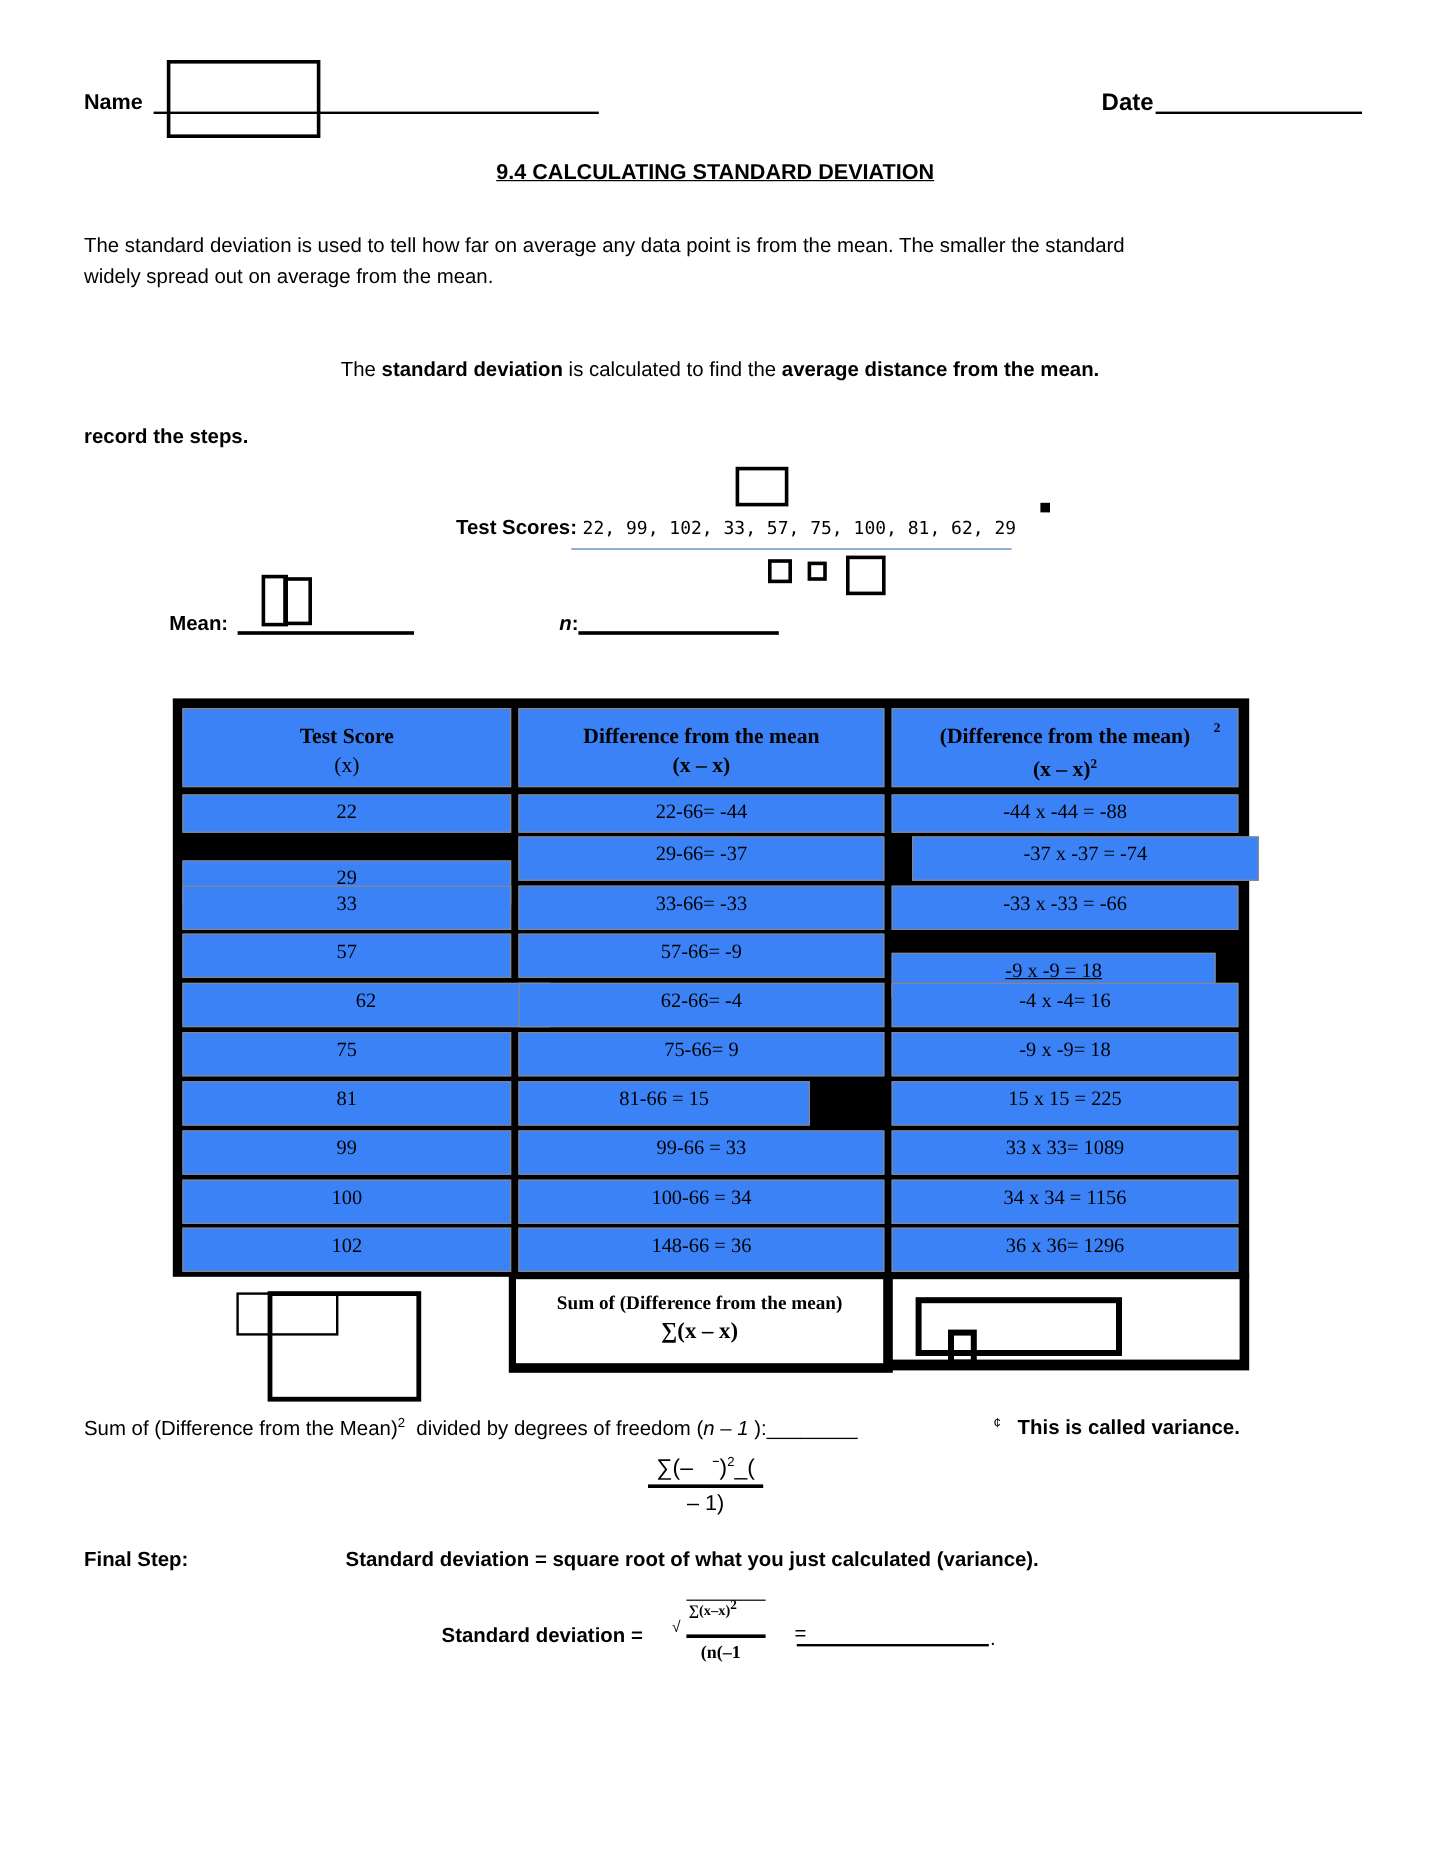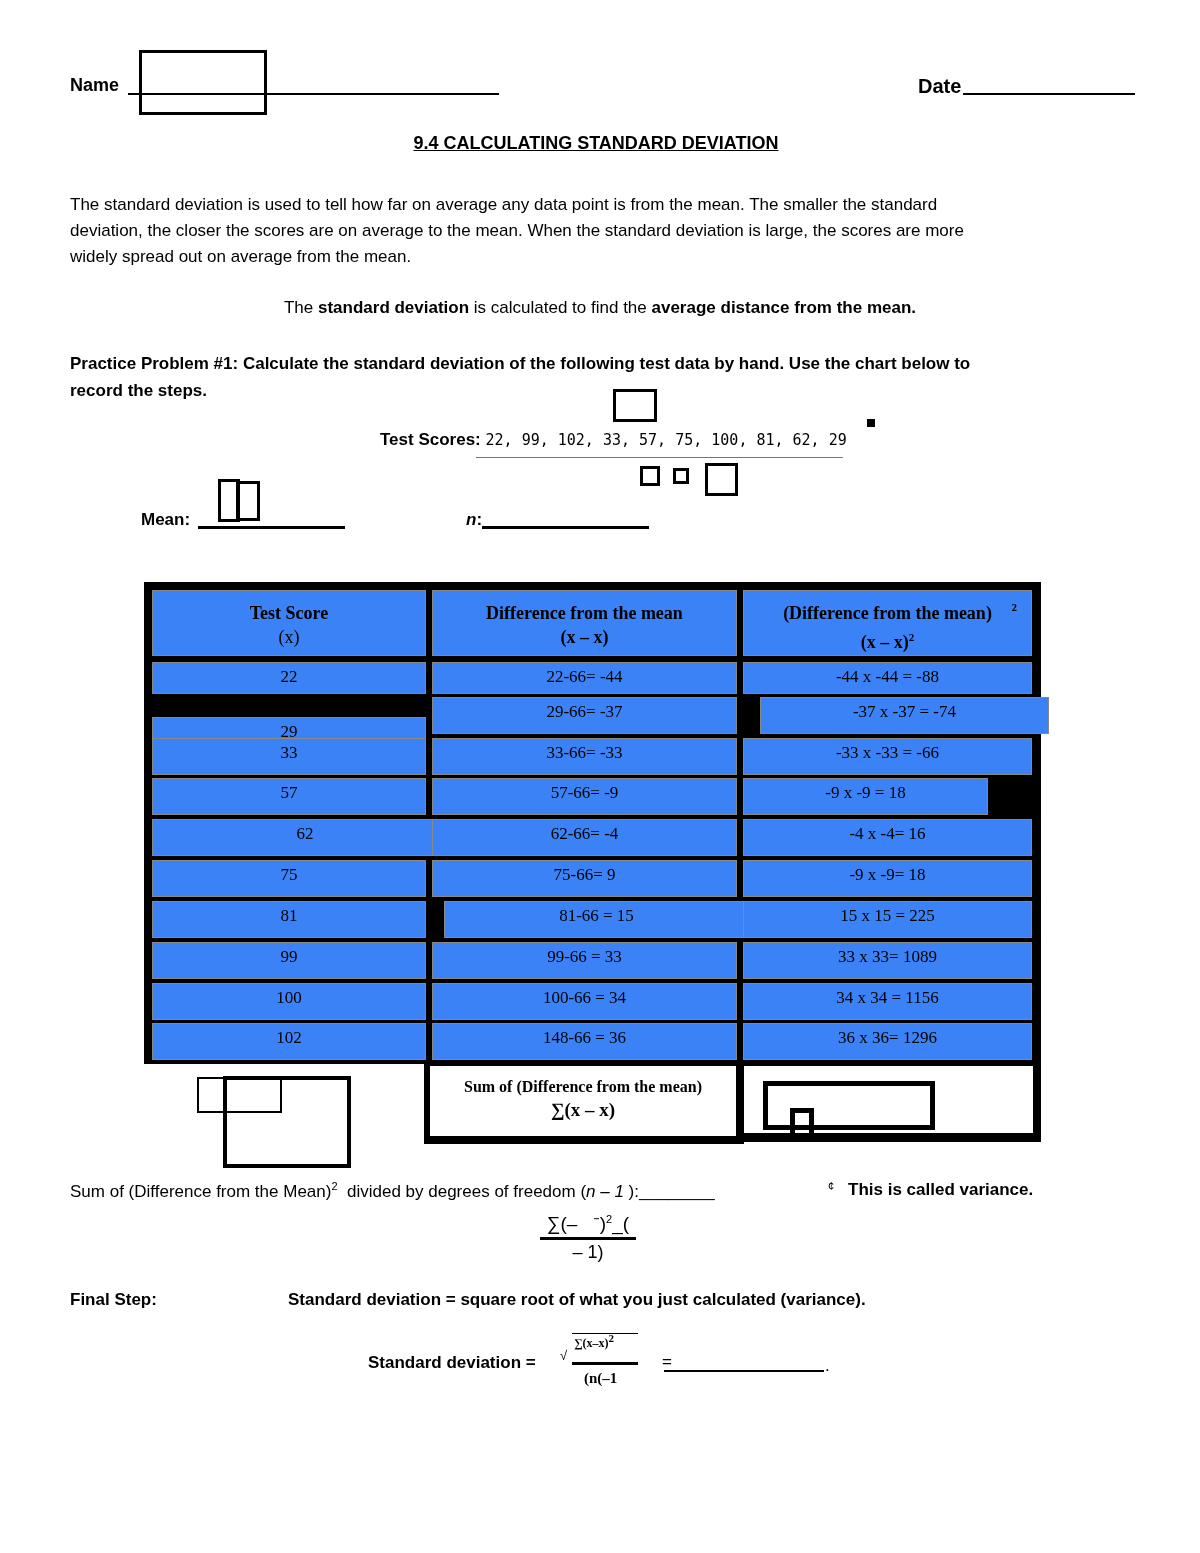--- a/index.html
+++ b/index.html
@@ -25,30 +25,28 @@
 <div class="line" style="left:128px;top:93px;width:371px;"></div>
 <div class="box" style="left:139px;top:50px;width:128px;height:65px;"></div>
 
 <div class="abs bold" style="left:918px;top:75px;font-size:20px;">Date</div>
 <div class="line" style="left:963px;top:93px;width:172px;"></div>
 
 <div class="abs bold" style="left:0;width:1192px;top:133px;text-align:center;font-size:18px;text-decoration:underline;">9.4 CALCULATING STANDARD DEVIATION</div>
 
 <div class="abs" style="left:70px;top:192px;width:1100px;line-height:26px;">
   <div>The standard deviation is used to tell how far on average any data point is from the mean.  The smaller the standard</div>
-  <div>deviation, the closer the scores are on average to the mean.  When the standard deviation is large, the scores are more</div>
   <div>widely spread out on average from the mean.</div>
 </div>
 
 <div class="abs" style="left:0;width:1200px;top:298px;text-align:center;">
   <span>The </span><span class="bold">standard deviation</span><span> is calculated to find the </span><span class="bold">average distance from the mean.</span>
 </div>
 
 <div class="abs bold" style="left:70px;top:350px;width:1100px;line-height:27px;">
-  <div>Practice Problem #1: Calculate the standard deviation of the following test data by hand. Use the chart below to</div>
   <div>record the steps.</div>
 </div>
 
 <div class="box" style="left:613px;top:389px;width:44px;height:33px;"></div>
 <div class="abs" style="left:867px;top:419px;width:8px;height:8px;background:#000;"></div>
 
 <div class="abs" style="left:380px;top:430px;">
   <span class="bold">Test Scores:</span>
   <span style="font-family:'DejaVu Sans Mono', monospace;font-size:15px;">22, 99, 102, 33, 57, 75, 100, 81, 62, 29</span>
 </div>
@@ -85,29 +83,29 @@
       <div class="cell dcell" style="left: 288px; top: 80px; width: 305px; height: 32px;">22-66= -44</div>
       <div class="cell dcell" style="left: 599px; top: 80px; width: 289px; height: 32px;">-44 x -44 = -88</div>
       <div class="cell dcell" style="left: 8px; top: 115px; width: 274px; height: 37px; margin-top: 20px;">29</div>
       <div class="cell dcell" style="left: 288px; top: 115px; width: 305px; height: 37px;">29-66= -37</div>
       <div class="cell dcell" style="left: 599px; top: 115px; width: 289px; height: 37px; margin-left: 17px;">-37 x -37 = -74</div>
       <div class="cell dcell" style="left: 8px; top: 156px; width: 274px; height: 37px;">33</div>
       <div class="cell dcell" style="left: 288px; top: 156px; width: 305px; height: 37px;">33-66= -33</div>
       <div class="cell dcell" style="left: 599px; top: 156px; width: 289px; height: 37px;">-33 x -33 = -66</div>
       <div class="cell dcell" style="left: 8px; top: 196px; width: 274px; height: 37px;">57</div>
       <div class="cell dcell" style="left: 288px; top: 196px; width: 305px; height: 37px;">57-66= -9</div>
-      <div class="cell dcell" style="left: 599px; top: 196px; width: 245px; height: 37px;">-9 x -9 = 18</div>
+      <div class="cell dcell" style="left: 599px; top: 212px; width: 270px; height: 37px; text-decoration: underline;">-9 x -9 = 18</div>
       <div class="cell dcell" style="left: 8px; top: 237px; width: 306px; height: 37px;">62</div>
       <div class="cell dcell" style="left: 288px; top: 237px; width: 305px; height: 37px;">62-66= -4</div>
       <div class="cell dcell" style="left: 599px; top: 237px; width: 289px; height: 37px;">-4 x -4= 16</div>
       <div class="cell dcell" style="left: 8px; top: 278px; width: 274px; height: 37px;">75</div>
       <div class="cell dcell" style="left: 288px; top: 278px; width: 305px; height: 37px;">75-66= 9</div>
       <div class="cell dcell" style="left: 599px; top: 278px; width: 289px; height: 37px;">-9 x -9= 18</div>
       <div class="cell dcell" style="left: 8px; top: 319px; width: 274px; height: 37px;">81</div>
-      <div class="cell dcell" style="left: 288px; top: 319px; width: 305px; height: 37px; margin-left: 12px;">81-66 = 15</div>
+      <div class="cell dcell" style="left: 288px; top: 319px; width: 243px; height: 37px;">81-66 = 15</div>
       <div class="cell dcell" style="left: 599px; top: 319px; width: 289px; height: 37px;">15 x 15 = 225</div>
       <div class="cell dcell" style="left: 8px; top: 360px; width: 274px; height: 37px;">99</div>
       <div class="cell dcell" style="left: 288px; top: 360px; width: 305px; height: 37px;">99-66 = 33</div>
       <div class="cell dcell" style="left: 599px; top: 360px; width: 289px; height: 37px;">33 x 33= 1089</div>
       <div class="cell dcell" style="left: 8px; top: 401px; width: 274px; height: 37px;">100</div>
       <div class="cell dcell" style="left: 288px; top: 401px; width: 305px; height: 37px;">100-66 = 34</div>
       <div class="cell dcell" style="left: 599px; top: 401px; width: 289px; height: 37px;">34 x 34 = 1156</div>
       <div class="cell dcell" style="left: 8px; top: 441px; width: 274px; height: 37px;">102</div>
       <div class="cell dcell" style="left: 288px; top: 441px; width: 305px; height: 37px;">148-66 = 36</div>
       <div class="cell dcell" style="left: 599px; top: 441px; width: 289px; height: 37px;">36 x 36= 1296</div>

